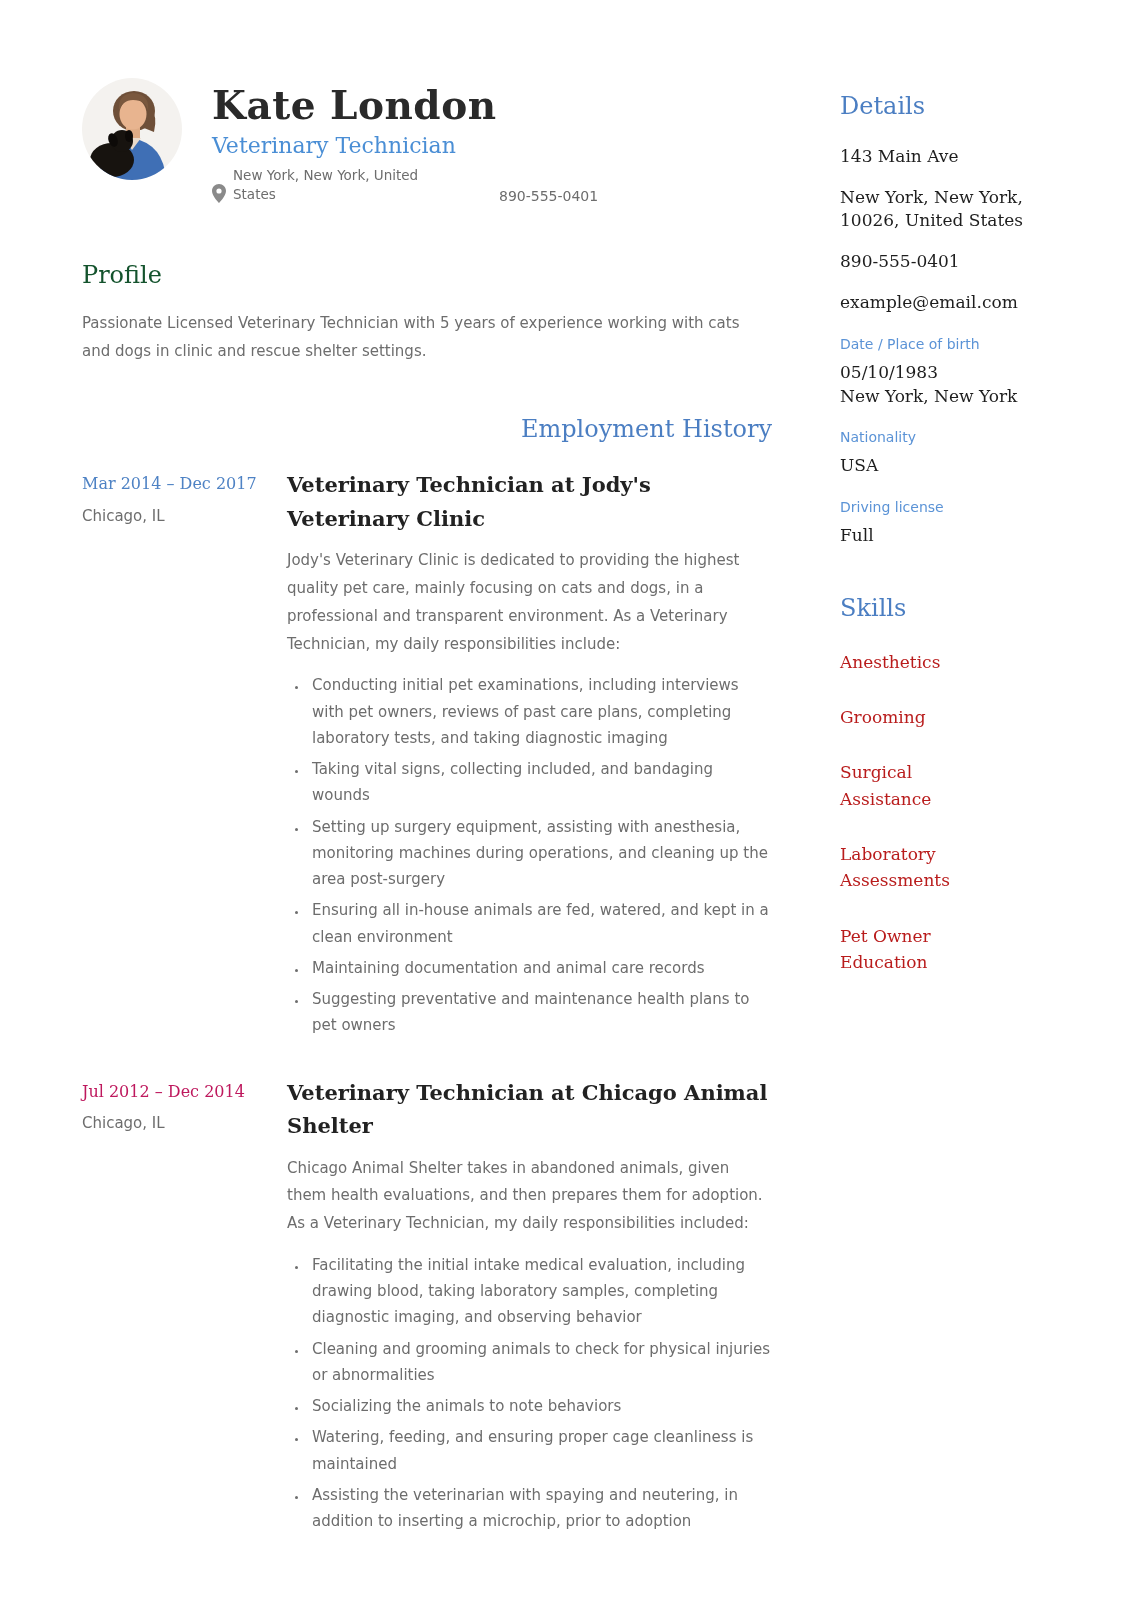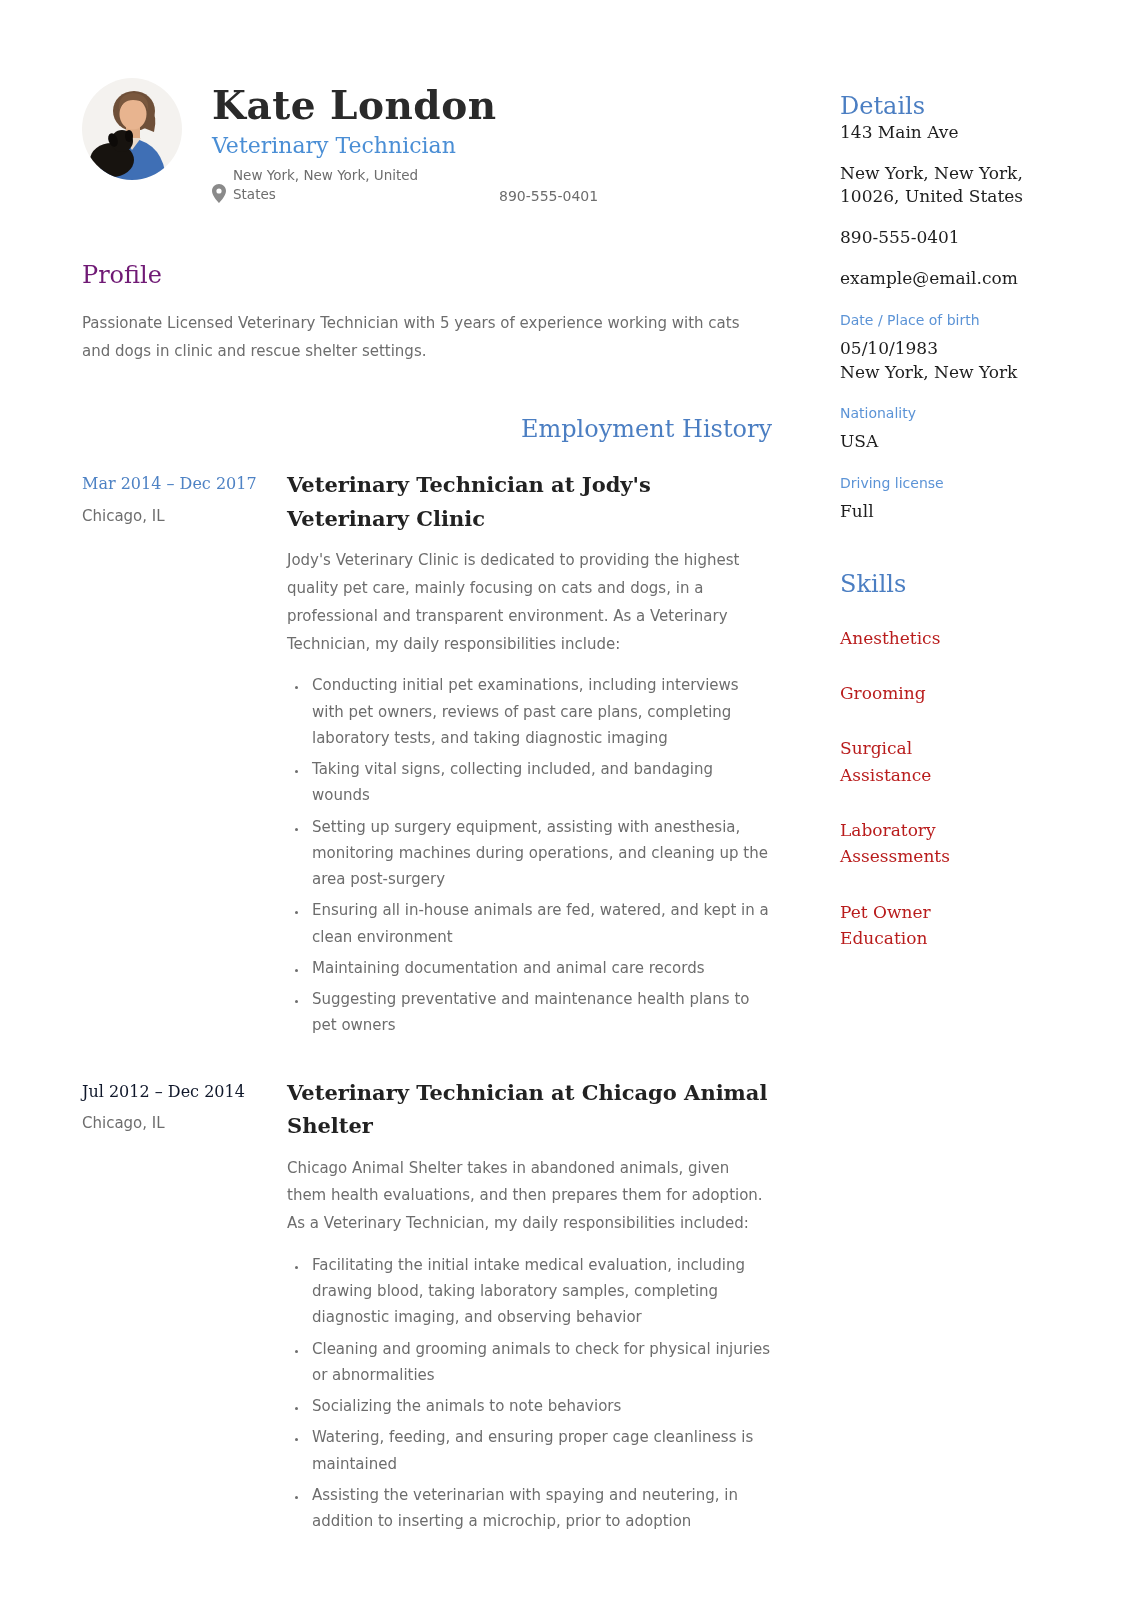--- a/index.html
+++ b/index.html
@@ -57,21 +57,21 @@
   .job-desc { margin-bottom:14px; }
   ul.bullets { list-style:disc; padding-left:21px; }
   ul.bullets li {
     font-size:15px; color:#6d6d6d; line-height:1.75; margin-bottom:5px;
     padding-left:4px;
   }
   ul.bullets li::marker { color:#6d6d6d; font-size:11px; }
 
   
   .sidebar { position:absolute; left:840px; top:92px; width:215px; }
-  .sidebar .section-heading { }
+  .sidebar .section-heading { margin-bottom:24px; }
   .side-value {
     font-family:"DejaVu Serif","Liberation Serif",serif;
     font-size:17px; color:#1e1e1e; line-height:1.4; margin-bottom:17px; max-width:195px;
   }
   .side-label { font-size:14px; margin-top:21px; margin-bottom:9px; }
   .skills-section { margin-top:46px; }
   .skill-item {
     font-family:"DejaVu Serif","Liberation Serif",serif;
     font-size:17px; color:#b91c1c; line-height:1.55; margin-bottom:29px; max-width:160px;
   }
@@ -122,21 +122,21 @@
               <path d="M7 0 C3.1 0 0 3.1 0 7 C0 12.2 7 19 7 19 C7 19 14 12.2 14 7 C14 3.1 10.9 0 7 0 Z M7 9.6 A2.6 2.6 0 1 1 7 4.4 A2.6 2.6 0 0 1 7 9.6 Z" fill="#8a8a8a"></path>
             </svg>
             <div class="loc-text">New York, New York, United States</div>
           </div>
           <div class="phone-top">890-555-0401</div>
         </div>
       </div>
     </div>
 
     <div class="profile-section">
-      <div class="section-heading" style="color:#701a75">Profile</div>
+      <div class="section-heading" style="color:#14532d">Profile</div>
       <p class="body-text">Passionate Licensed Veterinary Technician with 5 years of experience working with cats and dogs in clinic and rescue shelter settings.</p>
     </div>
 
     <div class="employment-section">
       <div class="section-heading" style="color:#4b7ec2">Employment History</div>
 
       <div class="job">
         <div>
           <div class="job-dates" style="color:#4e82c4">Mar 2014 – Dec 2017</div>
           <div class="job-loc">Chicago, IL</div>
@@ -150,21 +150,21 @@
             <li>Setting up surgery equipment, assisting with anesthesia, monitoring machines during operations, and cleaning up the area post-surgery</li>
             <li>Ensuring all in-house animals are fed, watered, and kept in a clean environment</li>
             <li>Maintaining documentation and animal care records</li>
             <li>Suggesting preventative and maintenance health plans to pet owners</li>
           </ul>
         </div>
       </div>
 
       <div class="job">
         <div>
-          <div class="job-dates" style="color:#0f172a">Jul 2012 – Dec 2014</div>
+          <div class="job-dates" style="color:#be185d">Jul 2012 – Dec 2014</div>
           <div class="job-loc">Chicago, IL</div>
         </div>
         <div>
           <div class="job-title">Veterinary Technician at Chicago Animal Shelter</div>
           <p class="body-text job-desc">Chicago Animal Shelter takes in abandoned animals, given them health evaluations, and then prepares them for adoption. As a Veterinary Technician, my daily responsibilities included:</p>
           <ul class="bullets">
             <li>Facilitating the initial intake medical evaluation, including drawing blood, taking laboratory samples, completing diagnostic imaging, and observing behavior</li>
             <li>Cleaning and grooming animals to check for physical injuries or abnormalities</li>
             <li>Socializing the animals to note behaviors</li>
             <li>Watering, feeding, and ensuring proper cage cleanliness is maintained</li>

